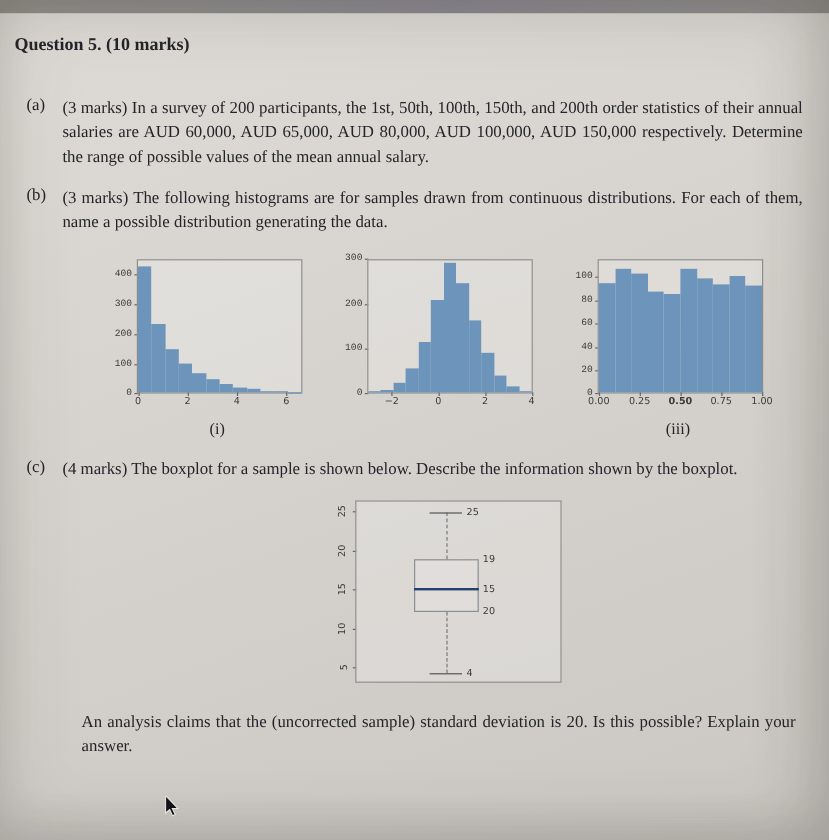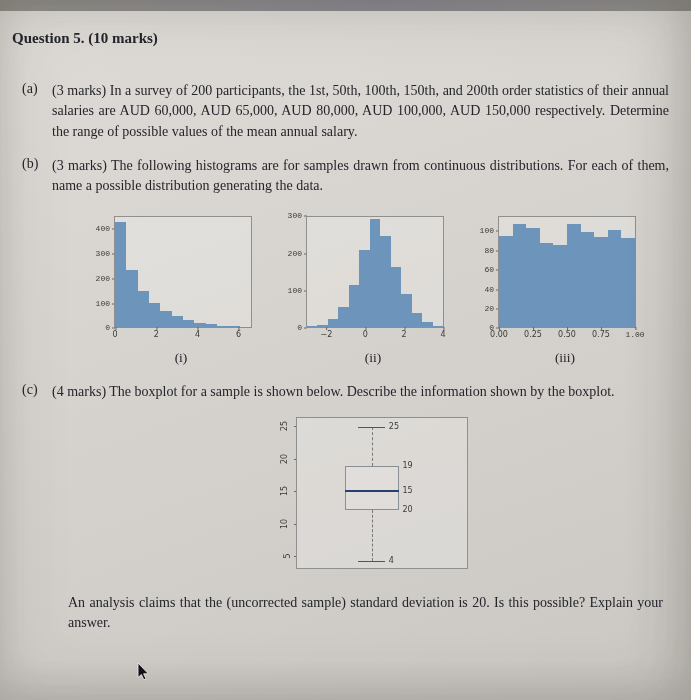--- a/index.html
+++ b/index.html
@@ -163,21 +163,20 @@
               <div class="bar" style="height: 1.66667%; background: rgb(109, 148, 186);"></div>
             </div>
           <div class="xaxis">
               <div class="xtick" style="left: 14.2857%;">−2</div>
               <div class="xtick" style="left: 42.8571%;">0</div>
               <div class="xtick" style="left: 71.4286%;">2</div>
               <div class="xtick" style="left: 100%;">4</div>
             </div>
         </div>
       </div>
-      <figcaption>(ii)</figcaption>
     </figure>
 
     <figure class="hist">
       <div class="hist-grid">
         <div class="yaxis">
             <div class="ytick" style="bottom: 0%;">0</div>
             <div class="ymark" style="bottom: 0%;"></div>
             <div class="ytick" style="bottom: 17.3913%;">20</div>
             <div class="ymark" style="bottom: 17.3913%;"></div>
             <div class="ytick" style="bottom: 34.7826%;">40</div>
@@ -198,23 +197,23 @@
               <div class="bar" style="height: 74.7826%; background: rgb(109, 148, 186);"></div>
               <div class="bar" style="height: 93.913%; background: rgb(109, 148, 186);"></div>
               <div class="bar" style="height: 86.9565%; background: rgb(109, 148, 186);"></div>
               <div class="bar" style="height: 82.6087%; background: rgb(109, 148, 186);"></div>
               <div class="bar" style="height: 88.6957%; background: rgb(109, 148, 186);"></div>
               <div class="bar" style="height: 81.7391%; background: rgb(109, 148, 186);"></div>
             </div>
           <div class="xaxis">
               <div class="xtick" style="left: 0%;">0.00</div>
               <div class="xtick" style="left: 25%;">0.25</div>
-              <div class="xtick" style="left: 50%;">0.50</div>
+              <div class="xtick" style="left: 50%; font-weight: bold;">0.50</div>
               <div class="xtick" style="left: 75%;">0.75</div>
-              <div class="xtick" style="left: 100%; font-family: Liberation Mono, monospace;">1.00</div>
+              <div class="xtick" style="left: 100%;">1.00</div>
             </div>
         </div>
       </div>
       <figcaption>(iii)</figcaption>
     </figure>
 
   </div>
 
   <div class="part" style="margin-top:16px">
     <span class="part-label">(c)</span>

